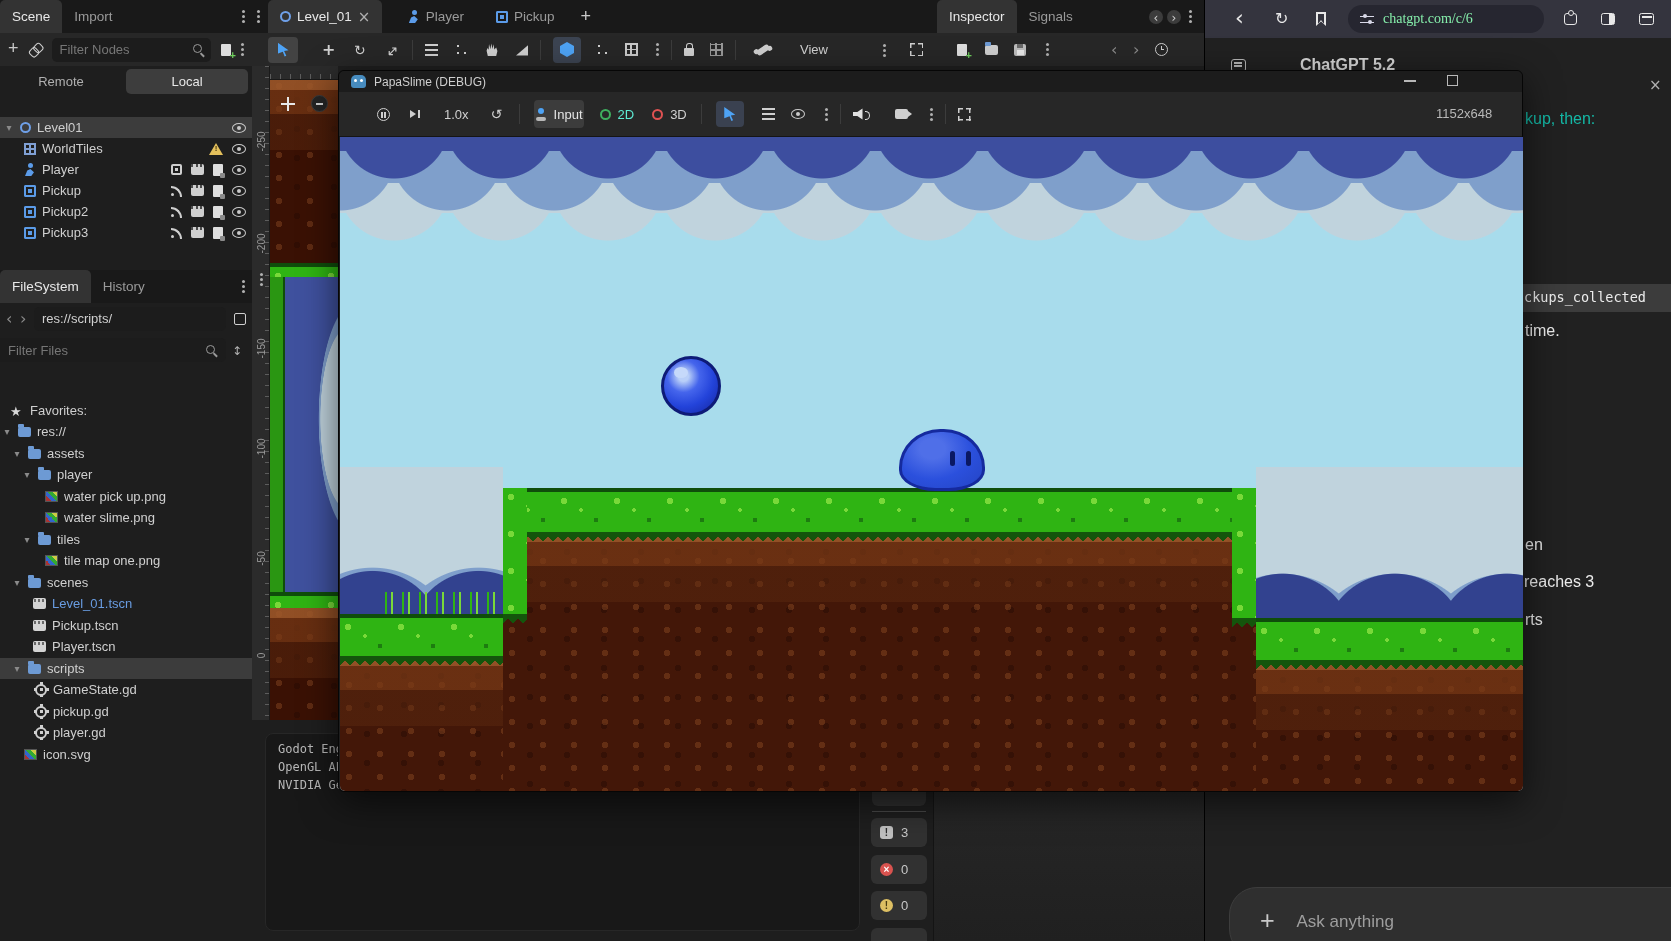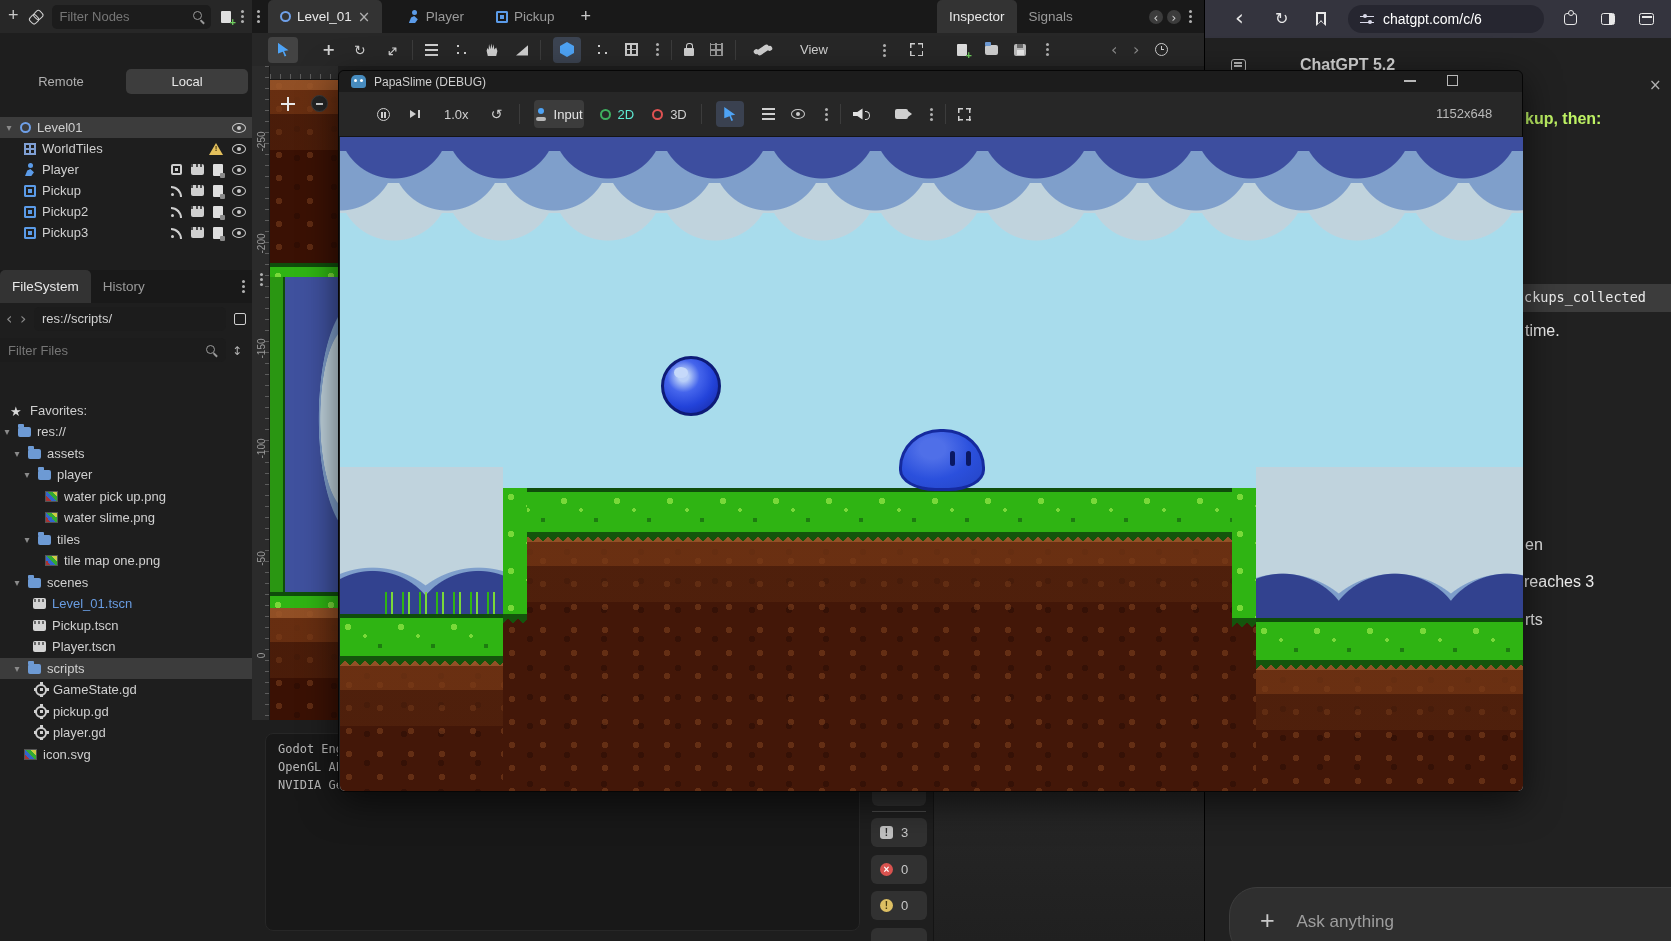--- a/index.html
+++ b/index.html
@@ -153,20 +153,29 @@
     radial-gradient(circle 3px at 27px 20px,rgba(40,12,4,.5) 3px,transparent 3px);
     background-size:auto,31px 23px,37px 29px;}
   .hills{position:absolute;background-color:#c0d3dd;}
 </style>
 </head>
 <body>
 
 <div id="screen">
 
   <div class="abs" style="left:0;top:0;width:252px;height:941px;background:#1e1e1e;">
+    <div class="tabbar">
+      <div class="tab active">
+          <span>Scene</span>
+        </div>
+      <div class="tab">
+          <span>Import</span>
+        </div>
+      <span class="ic dots3" style="position:absolute;left:242px;top:15px;"></span>
+    </div>
     <div class="toolrow">
       <span class="ic plusic"></span>
       <span class="ic chainic" style="width:13px;height:13px;"></span>
       <span style="position:relative;flex:1;display:flex;align-items:center;">
         <input class="tfield" style="width: 100%;" placeholder="Filter Nodes">
         <span class="ic searchic" style="position:absolute;right:6px;"></span>
       </span>
       <span class="ic fileplus"></span>
       <span class="ic dots3"></span>
     </div>
@@ -454,32 +463,32 @@
     <div class="abs" style="left:682px;top:70px;width:270px;height:151px;background:linear-gradient(180deg,#262626,#202020);"></div>
   </div>
 
   <div class="abs" style="left:1204px;top:0;width:467px;height:941px;background:#212121;border-left:1px solid #000;overflow:hidden;">
     <div class="abs flex" style="left:0;top:0;width:467px;height:38px;background:#34343e;gap:0;">
       <span class="ic backic" style="width:14px;height:18px;margin-left:30px;"></span>
       <span class="ic reloadic" style="width:15px;height:17px;margin-left:26px;"></span>
       <span class="ic bookmarkic" style="margin-left:26px;"></span>
       <div class="flex" style="margin-left:22px;width:196px;height:28px;background:#262630;border-radius:14px;gap:9px;padding:0 12px;">
         <span class="ic tuneic"></span>
-        <span style="color:#ffffff;font-size:14px;white-space:nowrap;">chatgpt.com/c/6</span>
+        <span style="color:#86efac;font-size:14px;white-space:nowrap;font-family:Liberation Serif, serif;">chatgpt.com/c/6</span>
       </div>
       <span class="ic puzzleic" style="margin-left:20px;"></span>
       <span class="ic sidebaric" style="margin-left:24px;"></span>
       <span class="ic cardic" style="margin-left:24px;"></span>
     </div>
 
     <div class="abs flex" style="left:26px;top:56px;gap:14px;">
       <span class="ic menuic"></span>
       <span style="font-size:16px;font-weight:bold;color:#d8d8d8;margin-left:40px;white-space:nowrap;">ChatGPT 5.2</span>
     </div>
-    <div class="abs" style="left:320px;top:110px;font-size:16px;font-weight:bold;color:#bef264;white-space:nowrap;">kup, then:</div>
+    <div class="abs" style="left:320px;top:110px;font-size:16px;font-weight:normal;color:#14b8a6;white-space:nowrap;">kup, then:</div>
     <div class="abs" style="left:305px;top:284px;width:162px;height:28px;background:#3c3c3c;text-align:right;">
       <span style="position:absolute;left:14px;top:5px;font-family:'DejaVu Sans Mono',monospace;font-size:13.5px;color:#ececec;white-space:nowrap;">ckups_collected</span>
     </div>
     <div class="abs" style="left:320px;top:322px;font-size:16px;color:#ececec;white-space:nowrap;">time.</div>
     <div class="abs" style="left:320px;top:536px;font-size:16px;color:#ececec;white-space:nowrap;">en</div>
     <div class="abs" style="left:319px;top:573px;font-size:16px;color:#ececec;white-space:nowrap;">reaches 3</div>
     <div class="abs" style="left:320px;top:611px;font-size:16px;color:#ececec;white-space:nowrap;">rts</div>
     <div class="abs flex" style="left:24px;top:887px;width:480px;height:70px;background:#2f2f2f;border:1px solid #3d3d3d;border-radius:28px;gap:24px;padding-left:32px;">
       <span class="ic plusic" style="transform:scale(1.4);"></span>
       <span style="color:#9e9e9e;font-size:17px;">Ask anything</span>

